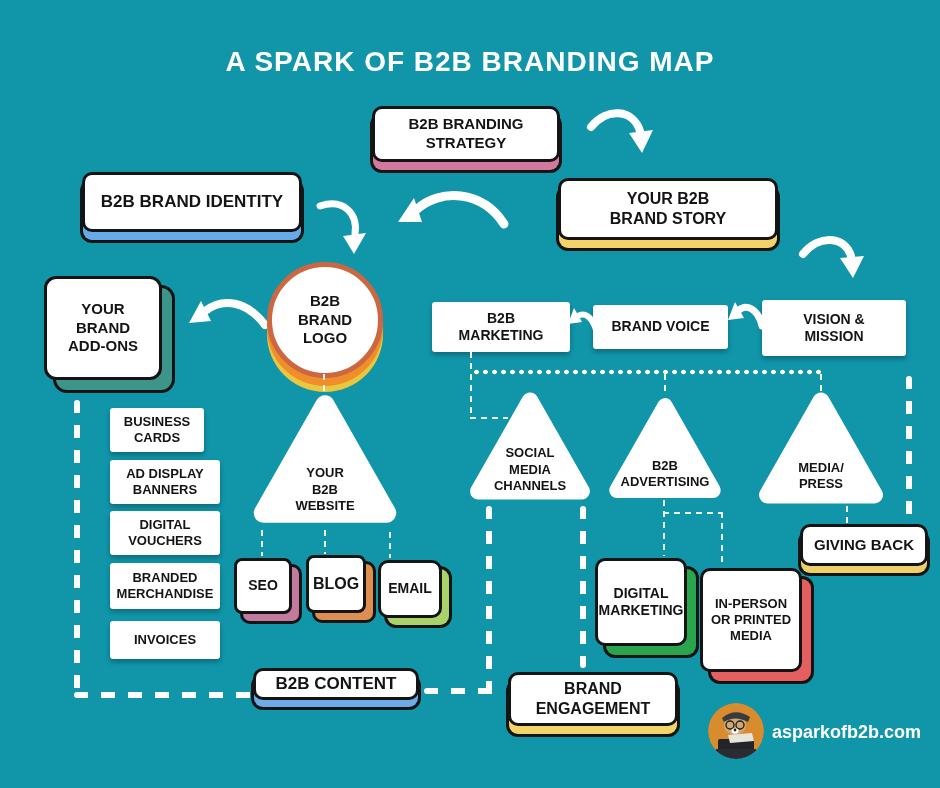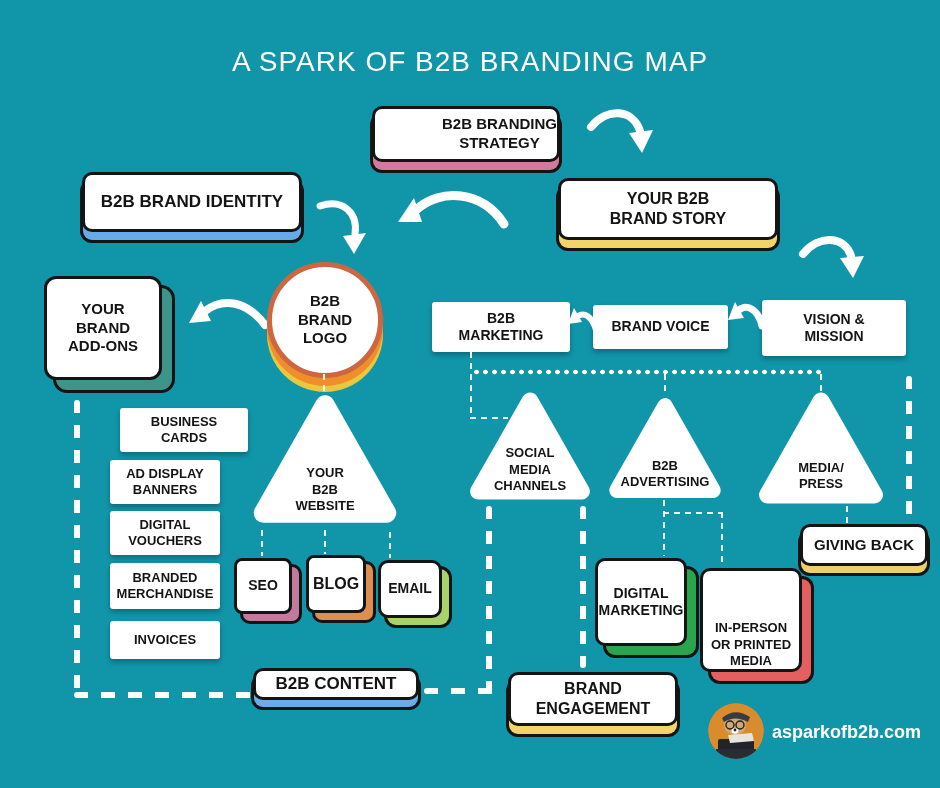--- a/index.html
+++ b/index.html
@@ -4,29 +4,29 @@
 <style>
   html,body{margin:0;padding:0;}
   body{font-family:"Liberation Sans",sans-serif;}
   #canvas{position:relative;width:940px;height:788px;background:#1095a9;overflow:hidden;}
 
   .label{white-space:pre-line;font-weight:bold;color:#141414;text-align:center;line-height:1.25;}
 
   
   .node{position:absolute;background:#fff;border:3px solid #141414;border-radius:10px;
         display:flex;align-items:center;justify-content:center;box-sizing:border-box;}
-  .sh-pink   {box-shadow:0 9px 0 -1px #d3799e, 0 9px 0 2px #141414;justify-content:flex-end;}
+  .sh-pink   {box-shadow:0 9px 0 -1px #d3799e, 0 9px 0 2px #141414;}
   .sh-yellow {box-shadow:0 9px 0 -1px #f3d468, 0 9px 0 2px #141414;}
   .sh-blue   {box-shadow:0 9px 0 -1px #66abe9, 0 9px 0 2px #141414;}
   .sh-green-se{box-shadow:11px 11px 0 -1px #3d9488, 11px 11px 0 2px #141414;}
   .sh-seo    {box-shadow:8px 8px 0 -1px #c27b9c, 8px 8px 0 2px #141414;}
   .sh-blog   {box-shadow:8px 8px 0 -1px #dd8f52, 8px 8px 0 2px #141414;}
   .sh-email  {box-shadow:8px 8px 0 -1px #a8d36a, 8px 8px 0 2px #141414;}
   .sh-digital{box-shadow:10px 10px 0 -1px #2aa54e, 10px 10px 0 2px #141414;}
-  .sh-red    {box-shadow:10px 10px 0 -1px #e45f5f, 10px 10px 0 2px #141414;align-items:flex-end;}
+  .sh-red    {box-shadow:10px 10px 0 -1px #e45f5f, 10px 10px 0 2px #141414;}
   .sh-giving {box-shadow:0 8px 0 -1px #eed06a, 0 8px 0 2px #141414;}
   .sh-blue2  {box-shadow:0 8px 0 -1px #6cabe8, 0 8px 0 2px #141414;}
 
   
   .plain{position:absolute;background:#fff;border-radius:3px;
          display:flex;align-items:center;justify-content:center;
          box-shadow:0 3px 5px rgba(0,0,0,.28);box-sizing:border-box;}
 
   
   .dvt{position:absolute;width:6px;border-radius:3px;
@@ -41,21 +41,21 @@
         background-image:radial-gradient(circle,#fff 0 2.2px,transparent 2.6px);
         background-size:9px 6px;background-position:0 50%;background-repeat:repeat-x;}
 
   .tri{position:absolute;}
   .tri svg{position:absolute;inset:0;}
   .tri .label{position:absolute;left:0;right:0;bottom:14px;font-size:13px;}
 
   .arrow{position:absolute;}
 
   #title{position:absolute;top:44px;left:0;width:100%;text-align:center;
-         color:#fff;font-weight:normal;font-size:28px;letter-spacing:1px;}
+         color:#fff;font-weight:bold;font-size:28px;letter-spacing:1px;}
 
   
   #logo{position:absolute;left:267px;top:262px;width:116px;height:116px;}
   #logo .arc-y{position:absolute;inset:0;border-radius:50%;background:#e9c73f;transform:translateY(14px);}
   #logo .arc-o{position:absolute;inset:0;border-radius:50%;background:#ef8e2a;transform:translateY(8px);}
   #logo .face{position:absolute;inset:0;border-radius:50%;background:#fff;border:5px solid #cd6742;
               box-sizing:border-box;display:flex;align-items:center;justify-content:center;}
 
   #website-text{position:absolute;left:772px;top:722px;color:#ffffff;font-weight:bold;font-size:18px;}
   #avatar{position:absolute;left:708px;top:703px;width:56px;height:56px;border-radius:50%;overflow:hidden;}
@@ -178,21 +178,21 @@
   </div>
 
   <div class="tri" style="left:754px;top:388px;width:134px;height:120px;">
     <svg viewBox="0 0 100 92" width="134" height="120">
       <path d="M50,10 L91,82 L9,82 Z" fill="#fff" stroke="#fff" stroke-width="13" stroke-linejoin="round"></path>
     </svg>
     <div class="label" style="bottom:16px;">MEDIA/
 PRESS</div>
   </div>
 
-  <div class="plain" style="left:120px;top:408px;width:128px;height:44px;">
+  <div class="plain" style="left:110px;top:408px;width:94px;height:44px;">
     <div class="label" style="font-size:13px;">BUSINESS
 CARDS</div>
   </div>
   <div class="plain" style="left:110px;top:460px;width:110px;height:44px;">
     <div class="label" style="font-size:13px;">AD DISPLAY
 BANNERS</div>
   </div>
   <div class="plain" style="left:110px;top:511px;width:110px;height:44px;">
     <div class="label" style="font-size:13px;">DIGITAL
 VOUCHERS</div>

